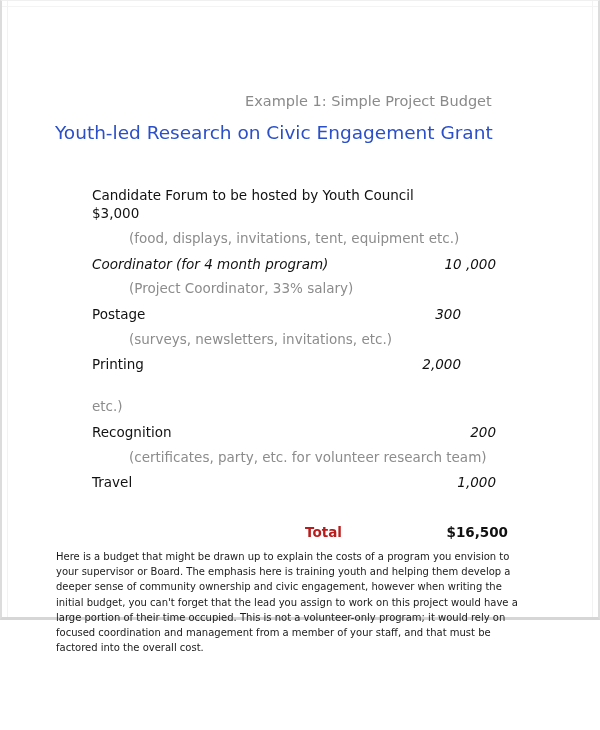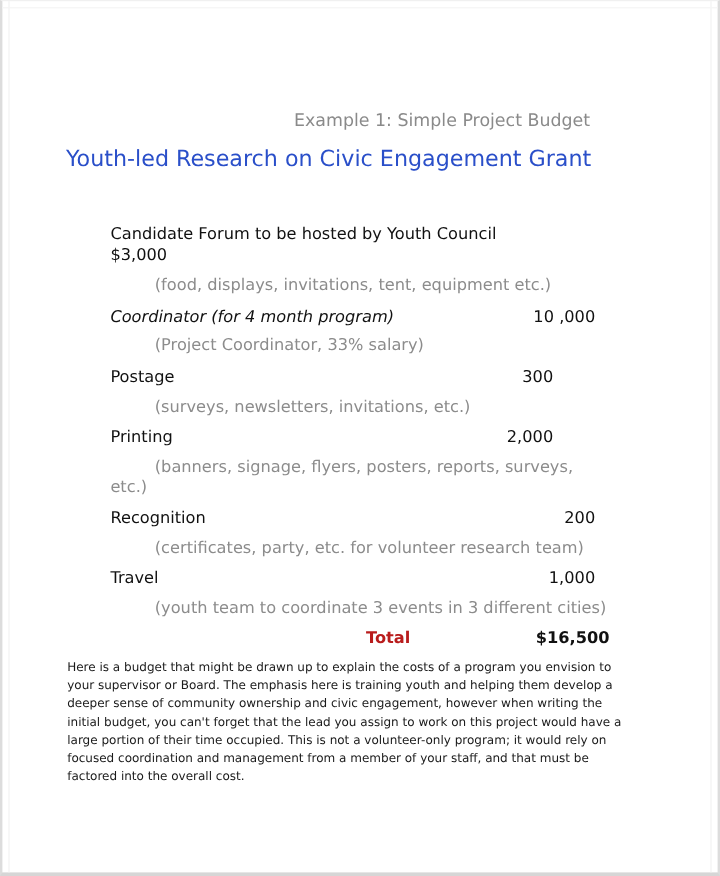--- a/index.html
+++ b/index.html
@@ -1,33 +1,33 @@
 <!DOCTYPE html>
 <html><head>
   <meta charset="utf-8">
   <style>
     html, body { margin: 0; padding: 0; }
     body {
       width: 600px; height: 730px; overflow: hidden; background: #ffffff;
       font-family: "DejaVu Sans", sans-serif;
     }
     .page {
-      position: relative; width: 600px; height: 730px; box-sizing: border-box;
+      position: relative; width: 600px; height: 620px; box-sizing: border-box;
       border-left: 2px solid #dcdcdc; border-right: 2px solid #dcdcdc;
       border-bottom: 3px solid #d6d6d6; border-top: 1px solid #f0f0f0;
       background: #fff;
     }
     .inner-line-left { position: absolute; left: 5px; top: 0; bottom: 0; width: 1px; background: #f2f2f2; }
     .inner-line-right { position: absolute; right: 5px; top: 0; bottom: 0; width: 1px; background: #f2f2f2; }
     .inner-line-top { position: absolute; left: 0; right: 0; top: 5px; height: 1px; background: #f4f4f4; }
     .abs { position: absolute; white-space: nowrap; }
     .example-title { left: 243px; top: 92px; font-size: 14.5px; color: #8a8a8a; }
     .main-title { left: 53px; top: 120px; font-size: 18.5px; color: #2a4fc9; line-height: 24px; white-space: normal; width: 480px; }
     .item-name { font-size: 13.5px; color: #111; }
-    .item-amt { font-size: 13.5px; color: #111; text-align: center; }
+    .item-amt { font-size: 13.5px; color: #111; text-align: center; font-style: italic; }
     .item-note { font-size: 13.5px; color: #8c8c8c; text-align: center; }
     .total-label { font-size: 13.5px; color: #b91c1c; font-weight: bold; }
     .total-amt { font-size: 13.5px; color: #111; font-weight: bold; text-align: right; }
     .paragraph {
       left: 54px; top: 548px; width: 470px; font-size: 10px; line-height: 15.2px;
       color: #1a1a1a; white-space: normal;
     }
   </style>
 </head>
 <body>
@@ -47,28 +47,26 @@
   <div class="abs item-name" style="left:90px; top:255px;font-style:italic;">Coordinator (for 4 month program)</div>
   <div class="abs item-amt" style="right:102px; top:255px;">10 ,000</div>
   <div class="abs item-note" style="left:127px; top:279px;">(Project Coordinator, 33% salary)</div>
 
   <div class="abs item-name" style="left:90px; top:305px;">Postage</div>
   <div class="abs item-amt" style="right:137px; top:305px;">300</div>
   <div class="abs item-note" style="left:127px; top:330px;">(surveys, newsletters, invitations, etc.)</div>
 
   <div class="abs item-name" style="left:90px; top:355px;">Printing</div>
   <div class="abs item-amt" style="right:137px; top:355px;">2,000</div>
-  <div class="abs item-note" style="left:127px; top:380px;">(banners, signage, flyers, posters, reports, surveys,</div>
   <div class="abs item-note" style="left:90px; top:397px;">etc.)</div>
 
   <div class="abs item-name" style="left:90px; top:423px;">Recognition</div>
   <div class="abs item-amt" style="right:102px; top:423px;">200</div>
   <div class="abs item-note" style="left:127px; top:448px;">(certificates, party, etc. for volunteer research team)</div>
 
   <div class="abs item-name" style="left:90px; top:473px;">Travel</div>
   <div class="abs item-amt" style="right:102px; top:473px;">1,000</div>
-  <div class="abs item-note" style="left:127px; top:498px;">(youth team to coordinate 3 events in 3 different cities)</div>
 
   <div class="abs total-label" style="left:303px; top:523px;">Total</div>
   <div class="abs total-amt" style="right:90px; top:523px;">$16,500</div>
 
   <div class="abs paragraph">Here is a budget that might be drawn up to explain the costs of a program you envision to your supervisor or Board. The emphasis here is training youth and helping them develop a deeper sense of community ownership and civic engagement, however when writing the initial budget, you can't forget that the lead you assign to work on this project would have a large portion of their time occupied. This is not a volunteer-only program; it would rely on focused coordination and management from a member of your staff, and that must be factored into the overall cost.</div>
 </div>
 
 </body></html>

